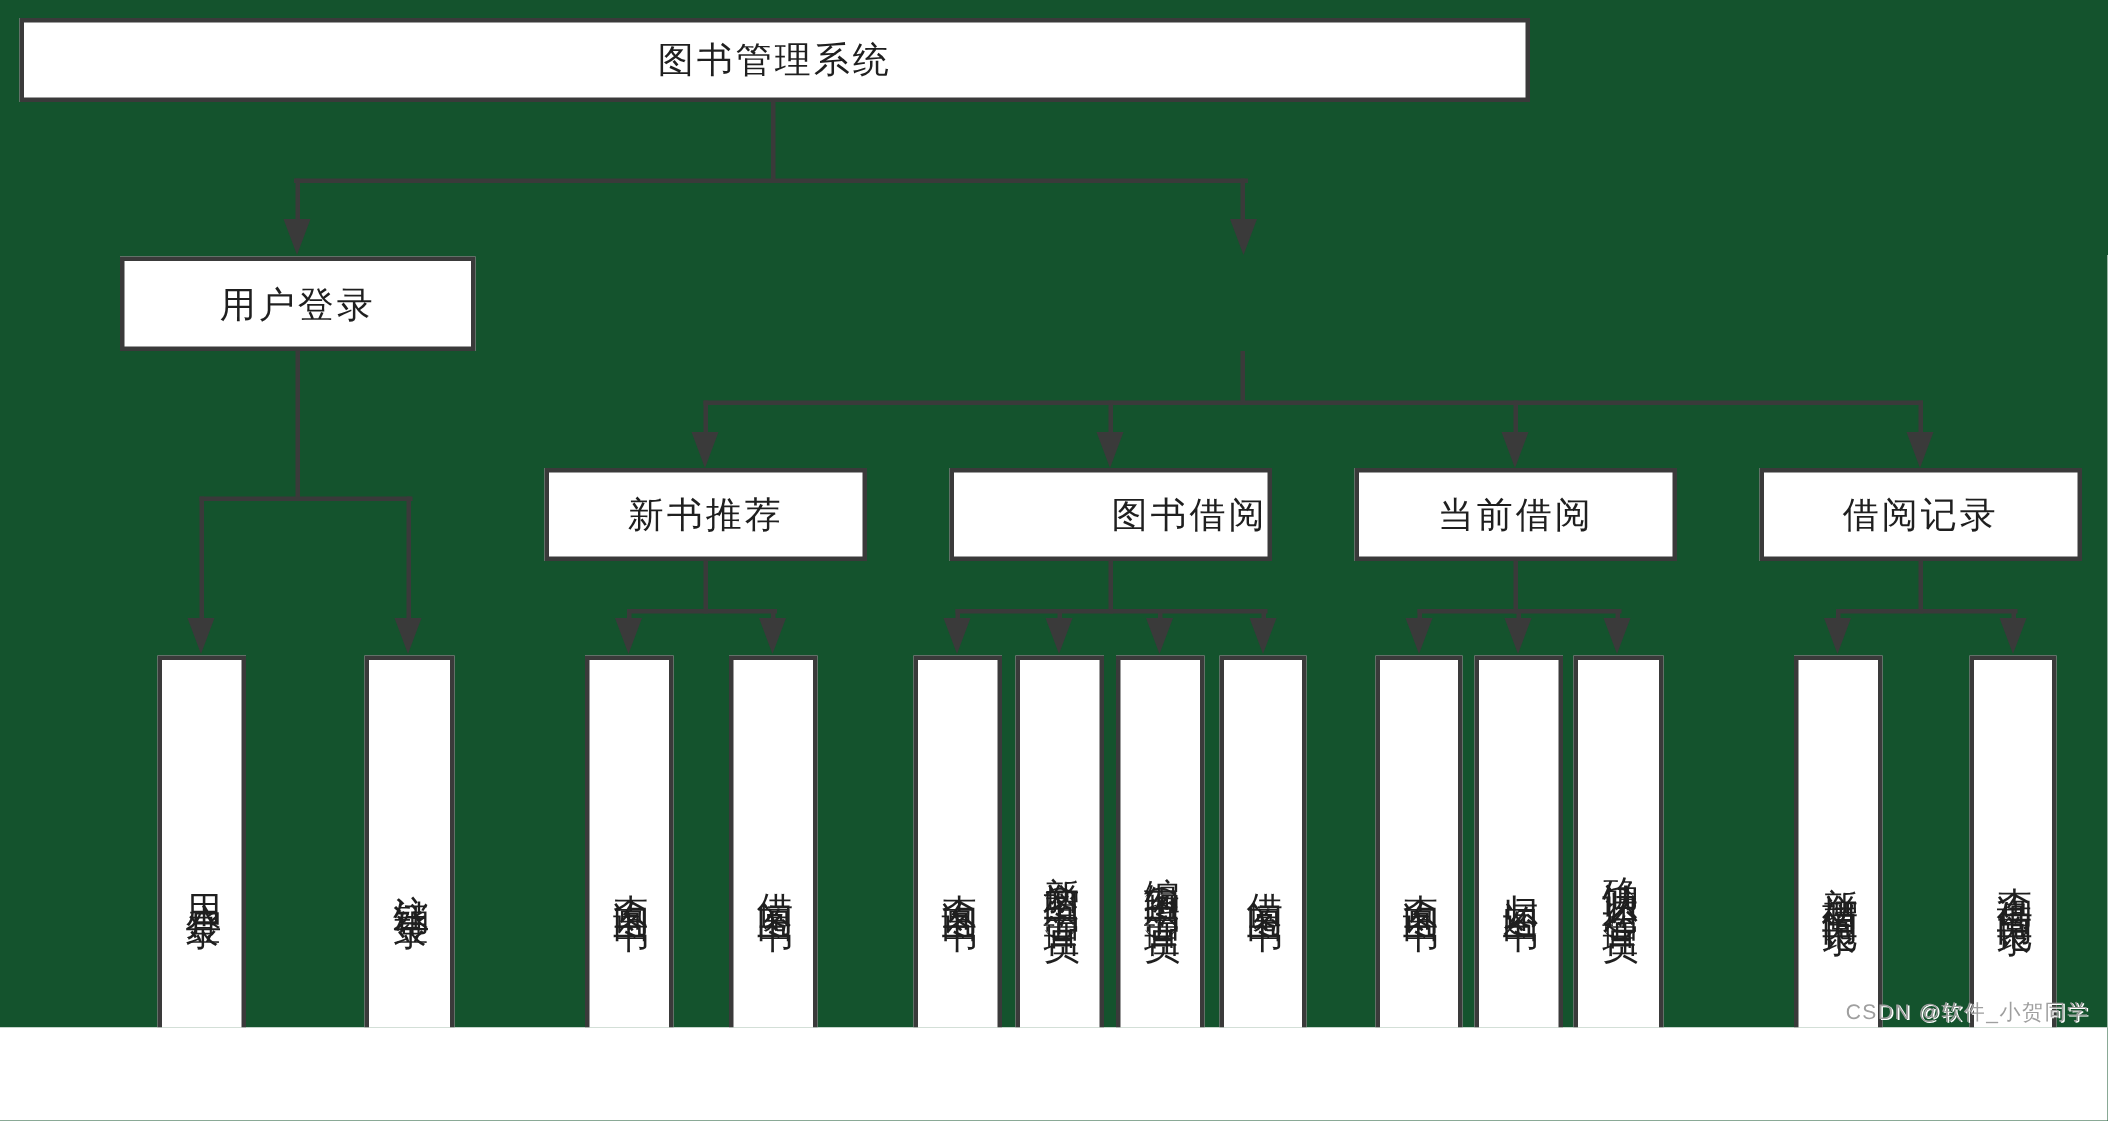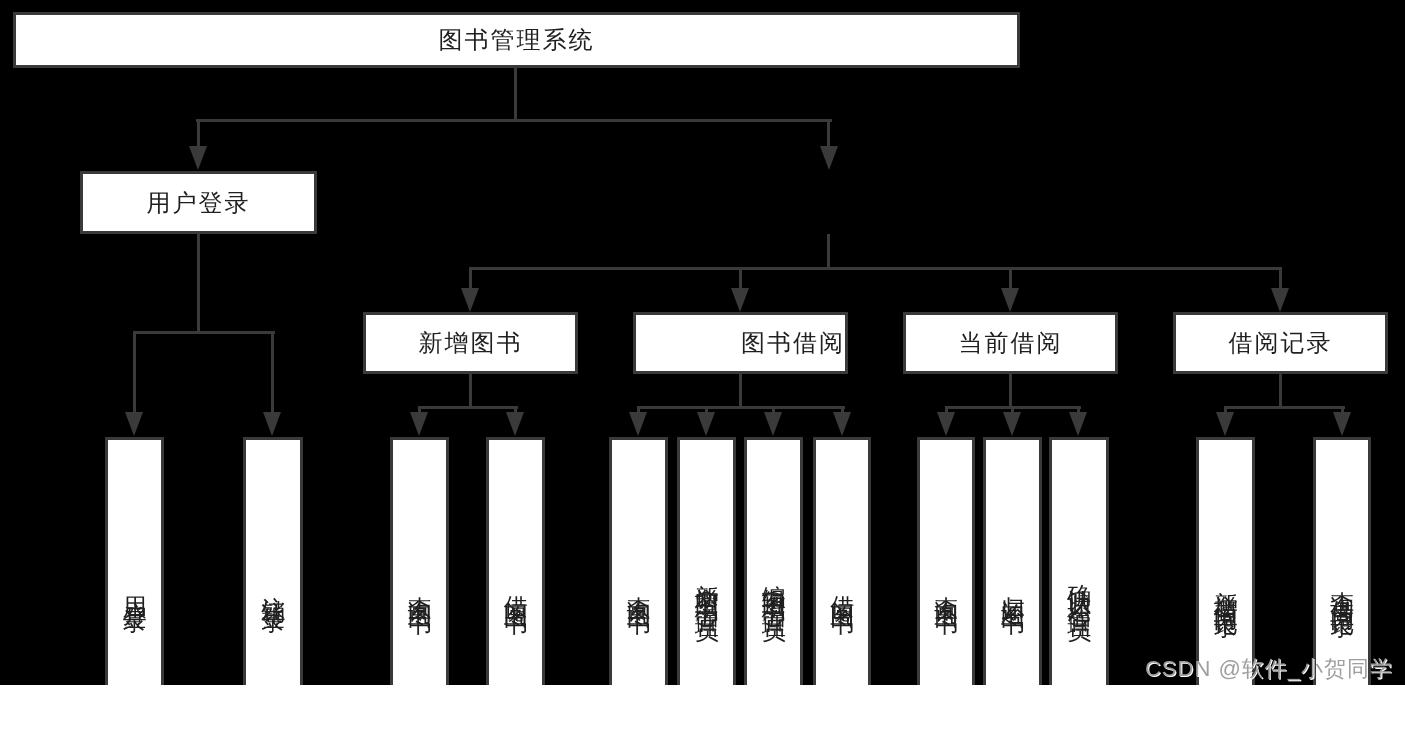--- a/index.html
+++ b/index.html
@@ -1,20 +1,20 @@
 <!DOCTYPE html>
 <html><head>
 <meta charset="utf-8">
 <style>
   html, body { margin: 0; padding: 0; background: #ffffff; }
   .canvas {
     position: relative;
     width: 1405px;
     height: 685px;
-    background: #000000;
+    background: #14532d;
     font-family: "Liberation Sans", "DejaVu Sans", sans-serif;
     color: #1f1f1f;
     overflow: hidden;
   }
   .node {
     position: absolute;
     box-sizing: border-box;
     background: #ffffff;
     border: 3px solid #3a3a3a;
     display: flex;
@@ -38,21 +38,21 @@
     width: 0;
     height: 0;
     border-left: 9px solid transparent;
     border-right: 9px solid transparent;
     border-top: 24px solid #3a3a3a;
   }
   .watermark {
     position: absolute;
     right: 12px;
     bottom: 1px;
-    font-size: 22px;
+    font-size: 14px;
     letter-spacing: 1px;
     color: #9f9f9f;
     text-shadow: 1px 1px 0 #ffffff;
   }
 </style>
 </head>
 <body>
 
 <div class="canvas">
 
@@ -83,21 +83,21 @@
   <div class="vline" style="left:469px; top:267px; width:3px; height:24px;"></div>
   <div class="arrow" style="left:461px; top:288px;"></div>
   <div class="vline" style="left:739px; top:267px; width:3px; height:24px;"></div>
   <div class="arrow" style="left:731px; top:288px;"></div>
   <div class="vline" style="left:1009px; top:267px; width:3px; height:24px;"></div>
   <div class="arrow" style="left:1001px; top:288px;"></div>
   <div class="vline" style="left:1279px; top:267px; width:3px; height:24px;"></div>
   <div class="arrow" style="left:1271px; top:288px;"></div>
 
   <div class="node" style="left:363px; top:312px; width:215px; height:62px;">
-    <span>新增图书</span>
+    <span>新书推荐</span>
   </div>
   <div class="node" style="left:633px; top:312px; width:215px; height:62px;justify-content:flex-end;">
     <span>图书借阅</span>
   </div>
   <div class="node" style="left:1173px; top:312px; width:215px; height:62px;">
     <span>借阅记录</span>
   </div>
   <div class="node" style="left:903px; top:312px; width:215px; height:62px;">
     <span>当前借阅</span>
   </div>

